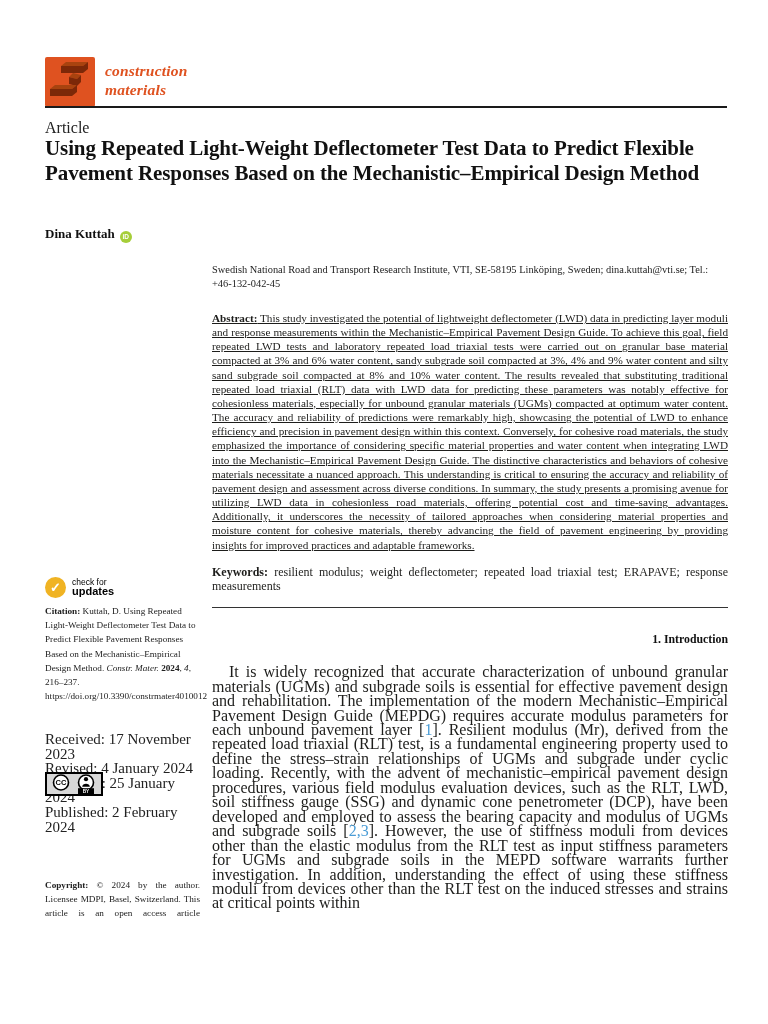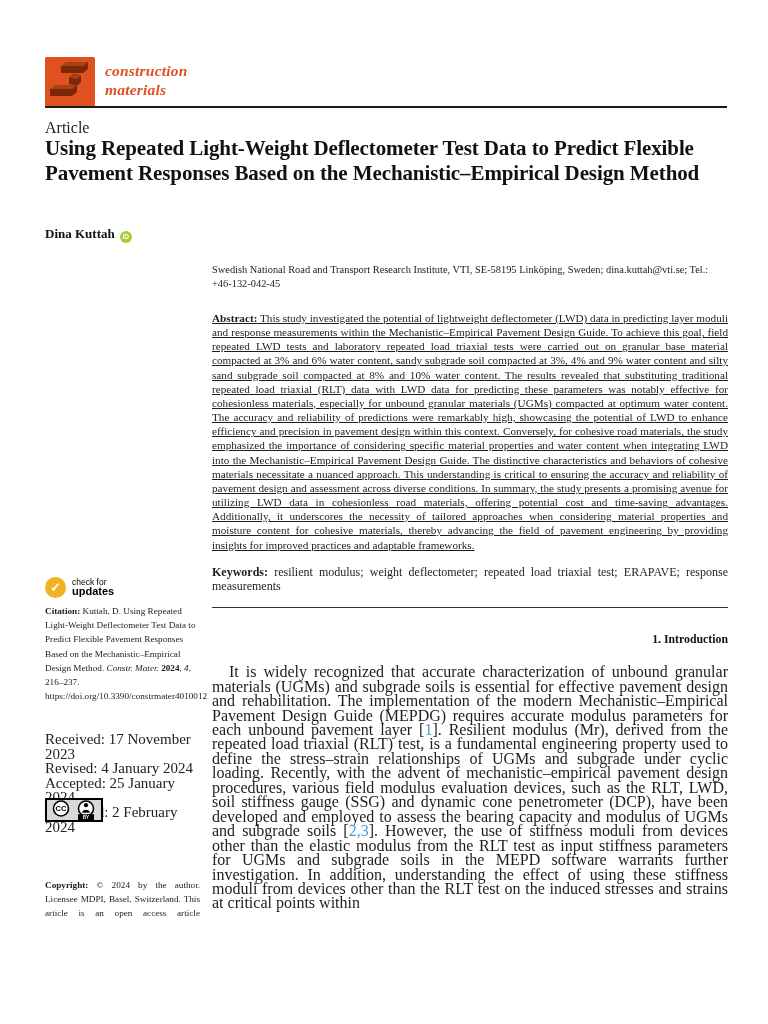--- a/index.html
+++ b/index.html
@@ -23,21 +23,21 @@
   .orcid { display:inline-block; width:12px; height:12px; margin-left:5px; border-radius:50%; background:var(--orcid_green); color:#fff; font-family:"Liberation Sans",sans-serif; font-size:6.5px; font-weight:bold; text-align:center; line-height:12px; vertical-align:-1px; }
 
   
   .check-updates { position:absolute; left:45px; top:577px; display:flex; align-items:center; gap:6px; cursor:pointer; }
   .check-circle { width:21px; height:21px; border-radius:50%; background:var(--badge_yellow); color:#fff; font-size:13px; font-weight:bold; text-align:center; line-height:21px; font-family:"Liberation Sans",sans-serif; }
   .cu-text { font-family:"Liberation Sans",sans-serif; font-size:8.5px; line-height:9.5px; color:#000; }
   .cu-text b { font-size:11px;text-align:center; }
 
   .citation { position:absolute; left:45px; top:604px; width:154px; font-size:9.2px; line-height:14.2px; color:#222; }
   .dates { position:absolute; left:45px; top:732px; width:154px; font-size:15px; line-height:14.6px; color:#222; }
-  .cc-badge { position:absolute; left:45px; top:798px; cursor:pointer; }
+  .cc-badge { position:absolute; left:45px; top:772px; cursor:pointer; }
   .copyright { position:absolute; left:45px; top:878px; width:155px; font-size:9.2px; line-height:14.2px; color:#222; text-align:justify; word-wrap:break-word; }
 
   
   .main-col { position:absolute; left:212px; top:263px; width:516px; }
   .affiliation { font-size:10.4px; line-height:14px; color:#222; }
   .abstract { margin-top:20px; font-size:11.2px; line-height:14.15px; text-align:justify;text-decoration:underline; }
   .keywords { margin-top:13px; font-size:12px; line-height:14.15px; text-align:justify; }
   .kw-rule { margin-top:14px; height:1.2px; background:#333; }
   .intro-heading { margin-top:24px; font-size:11.8px; font-weight:bold; color:#111;text-align:right; }
   .intro-para { margin-top:18px; font-size:16px; line-height:14.45px; text-align:justify; text-indent:17px; }

